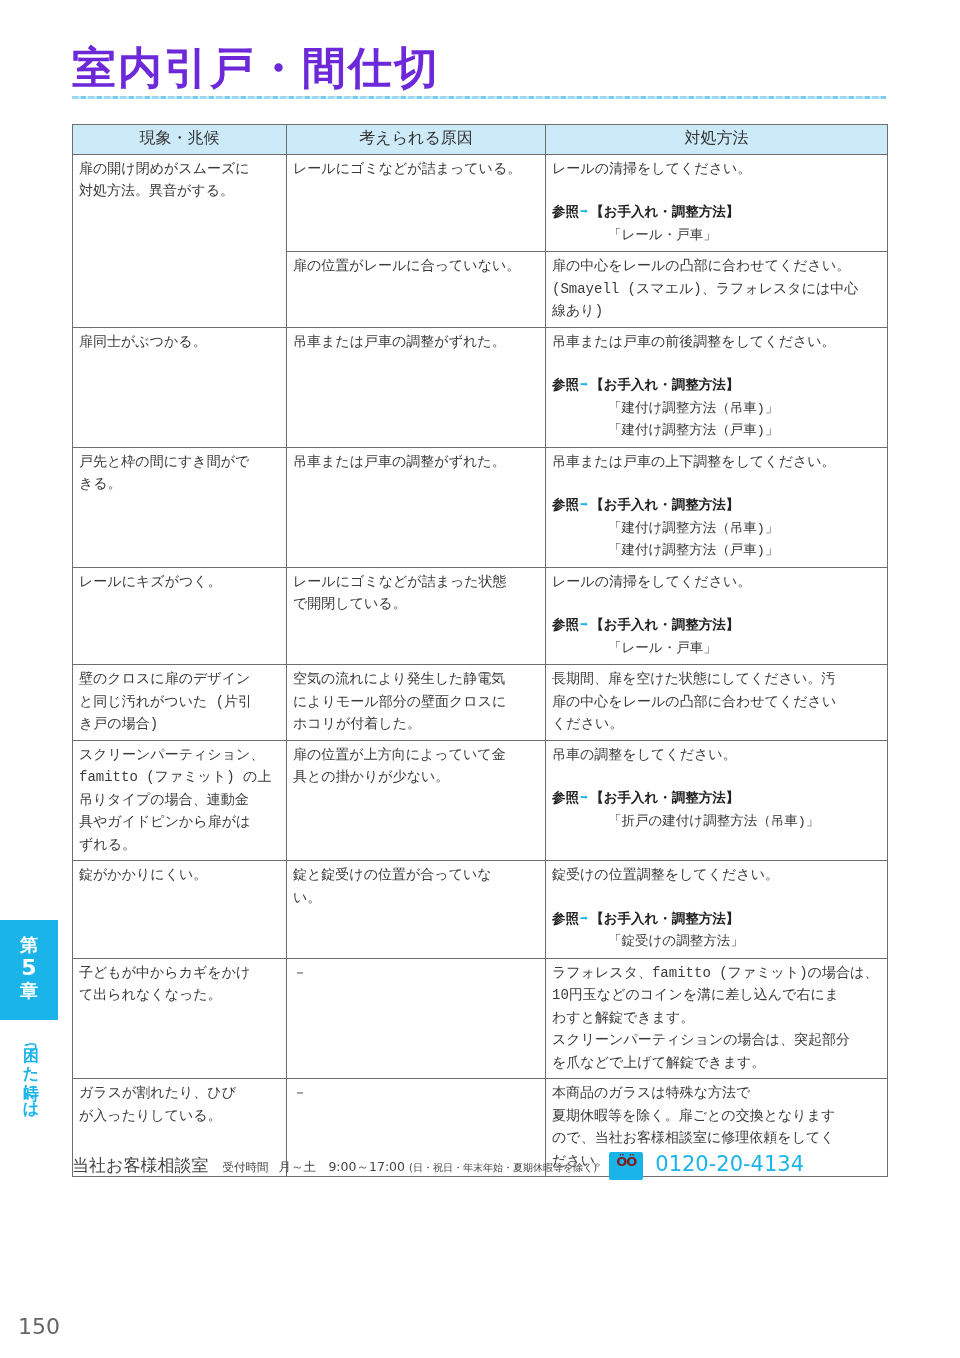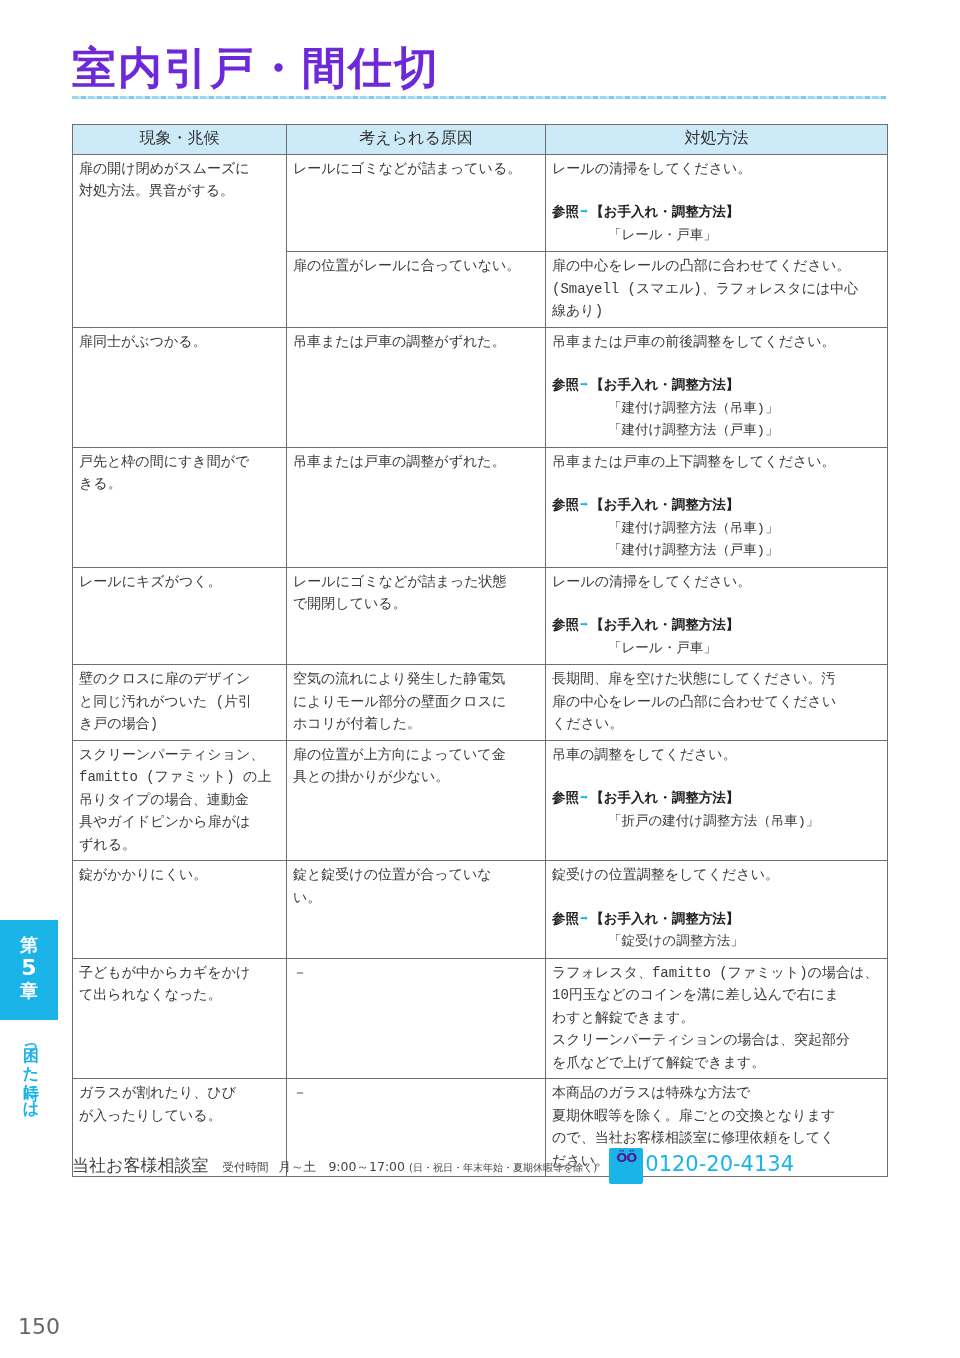--- a/index.html
+++ b/index.html
@@ -27,24 +27,24 @@
   .chapter-tab .c-a { display:block; margin-top:14px; font-size:18px; line-height:22px; }
   .chapter-tab .c-b { display:block; font-size:22px; line-height:24px; }
   .chapter-tab .c-c { display:block; font-size:18px; line-height:22px; }
   .chapter-name { position:absolute; left:22px; top:1036px; width:20px;
                   color:#1ab4e8; font-size:16px; line-height:22px; writing-mode:vertical-rl; font-weight:bold; }
   .contact { position:absolute; left:72px; top:1152px; height:28px; display:flex; align-items:baseline; }
   .contact .org { font-size:17px; color:#444; }
   .contact .hours-label { font-size:11.5px; color:#444; margin-left:14px; }
   .contact .hours { font-size:12.5px; color:#444; margin-left:10px; }
   .contact .note { font-size:10px; color:#444; margin-left:4px; }
-  .contact .fd { display:inline-block; align-self:center; width:34px; height:36px;
-                 background:#1ab4e8; color:#4c1d95; margin-left:12px; border-radius:2px;
+  .contact .fd { display:inline-block; align-self:center; width:34px; height:28px;
+                 background:#1ab4e8; color:#7f1d1d; margin-left:12px; border-radius:2px;
                  font-size:13px; line-height:20px; text-align:center; font-weight:bold; letter-spacing:-1px; }
-  .contact .phone { font-size:21px; color:#1ab4e8; margin-left:2px; }
+  .contact .phone { font-size:21px; color:#1ab4e8; margin-left:12px; }
   .page-no { position:absolute; left:18px; top:1314px; font-size:22px; color:#666; }
 </style>
 </head>
 <body>
 
 <div class="title">室内引戸・間仕切</div>
 <div class="title-rule"></div>
 
 <table class="trouble">
   <colgroup>

